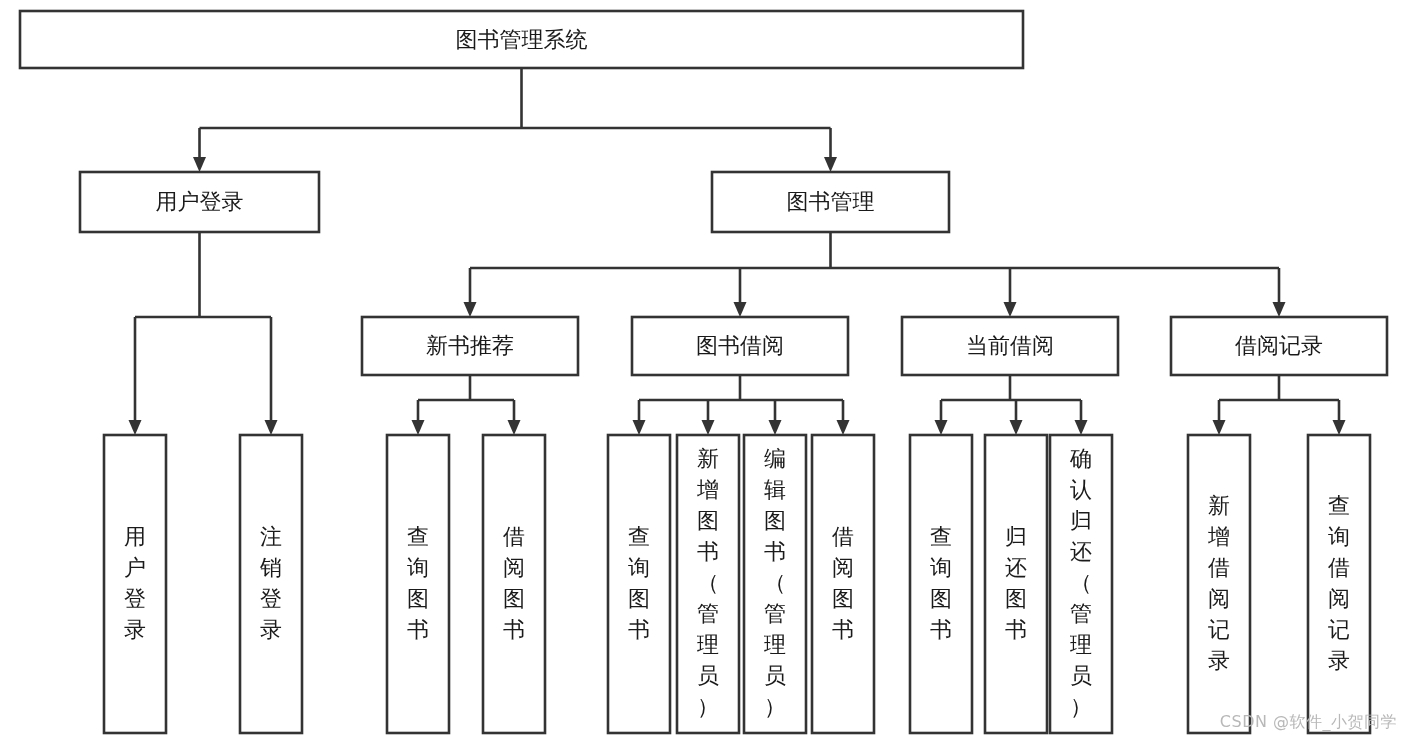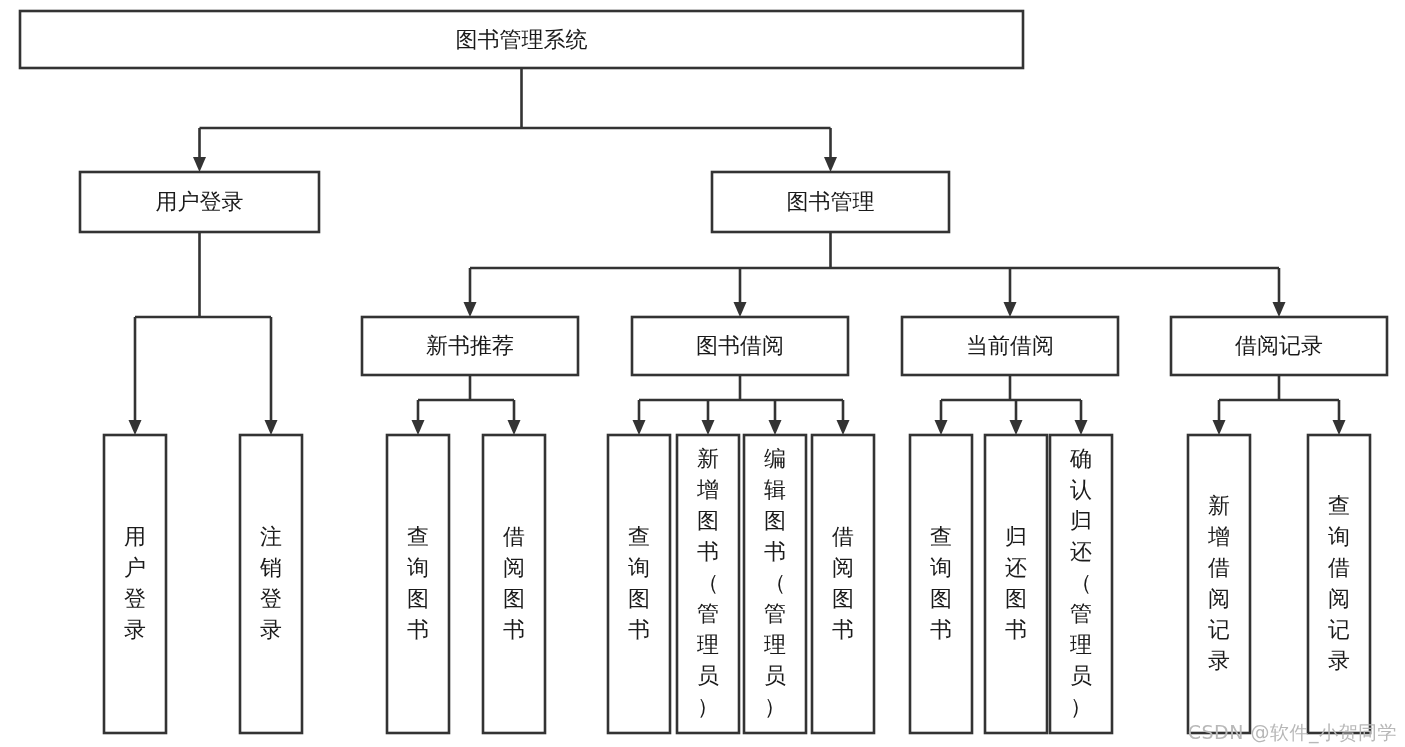--- a/index.html
+++ b/index.html
@@ -52,23 +52,23 @@
   }
   .node-label-v {
     font-family: "DejaVu Sans", "Liberation Sans", sans-serif;
     font-size: 22px;
     fill: #1a1a1a;
     text-anchor: middle;
   }
   .watermark {
     position: absolute;
     right: 8px;
-    bottom: 1px;
-    font-family: "DejaVu Sans", "Liberation Sans", sans-serif;
-    font-size: 19px;
+    bottom: 14px;
+    font-family: "DejaVu Sans", "Liberation Sans", sans-serif;
+    font-size: 16px;
     color: #b8b8b8;
     white-space: nowrap;
     letter-spacing: 0.5px;
     margin-top: 29px;
   }
 </style>
 </head>
 <body>
 
 <div id="diagram-root">

